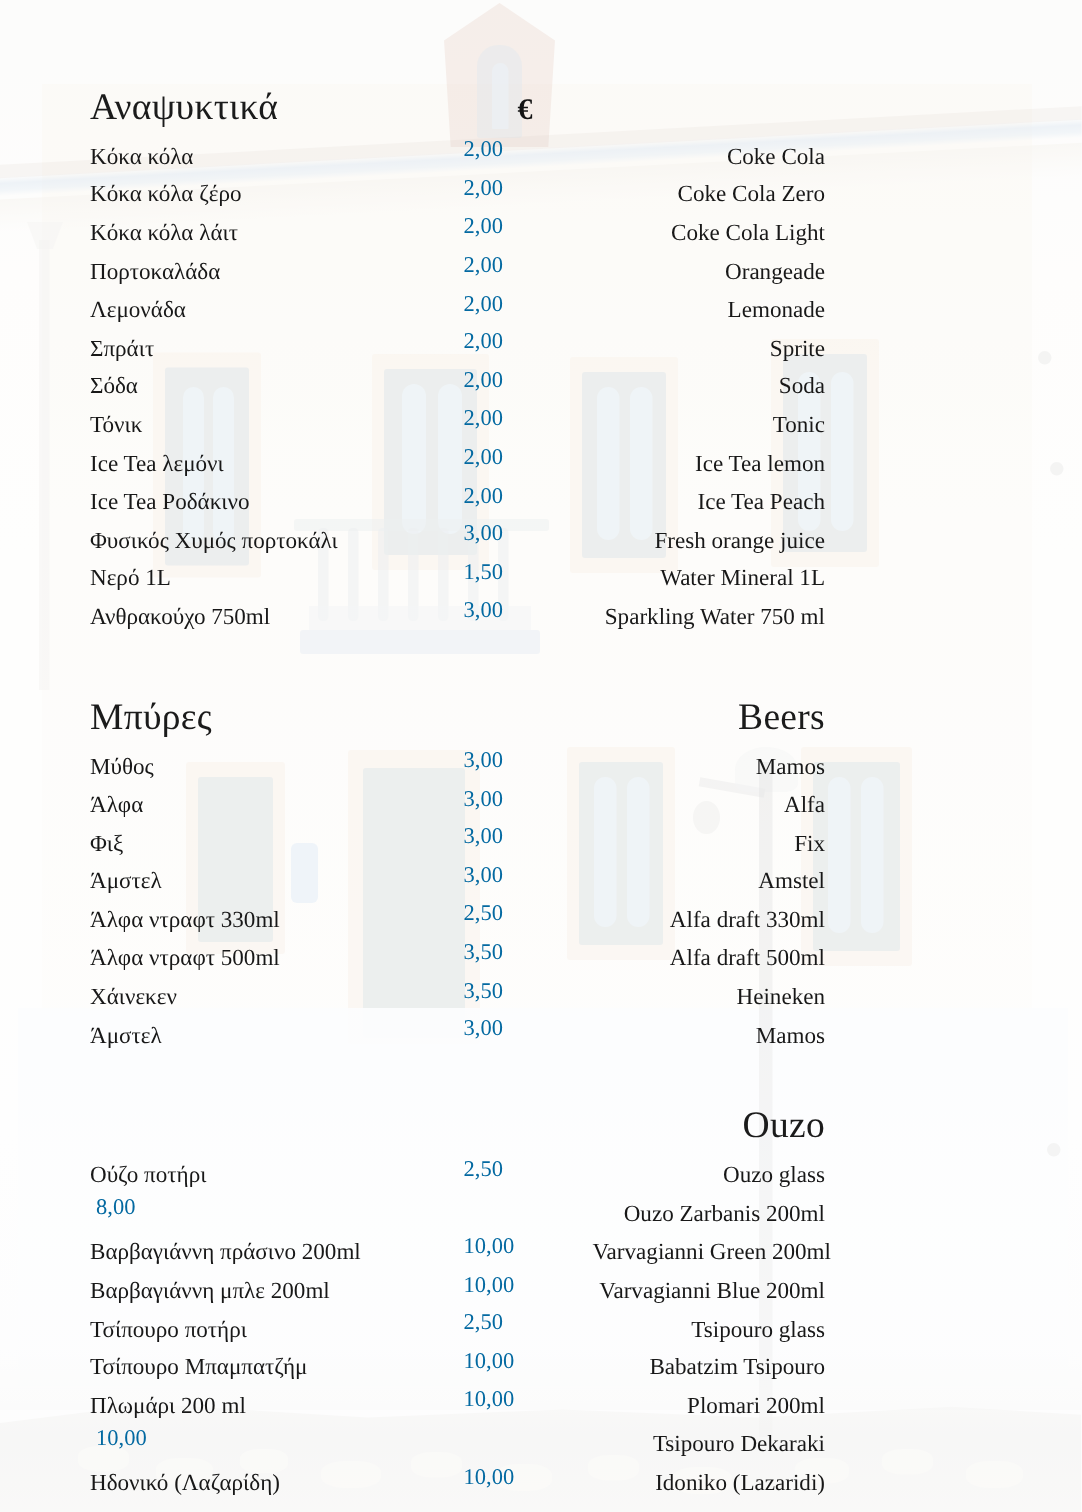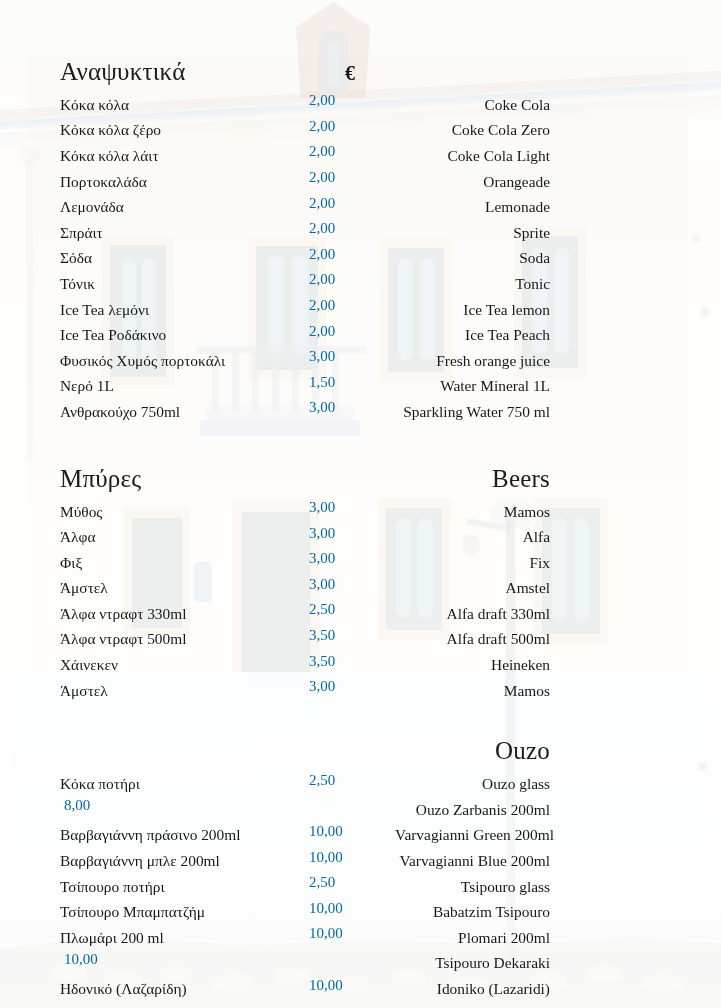--- a/index.html
+++ b/index.html
@@ -594,21 +594,21 @@
       </div>
     </div>
 
     <div class="section sec-ouzo">
       <div class="section-head">
         <div class="head-cur"></div>
         <div class="head-en">Ouzo</div>
       </div>
       <div class="rows">
         <div class="row">
-          <div class="cell-gr">Κόκα ποτήρι</div>
+          <div class="cell-gr">Ούζο ποτήρι</div>
           <div class="cell-price">2,50</div>
           <div class="cell-en">Ouzo glass</div>
         </div>
         <div class="row">
           <div class="cell-price">8,00</div>
           <div class="cell-en">Ouzo Zarbanis 200ml</div>
         </div>
         <div class="row">
           <div class="cell-gr">Βαρβαγιάννη πράσινο 200ml</div>
           <div class="cell-price">10,00</div>

